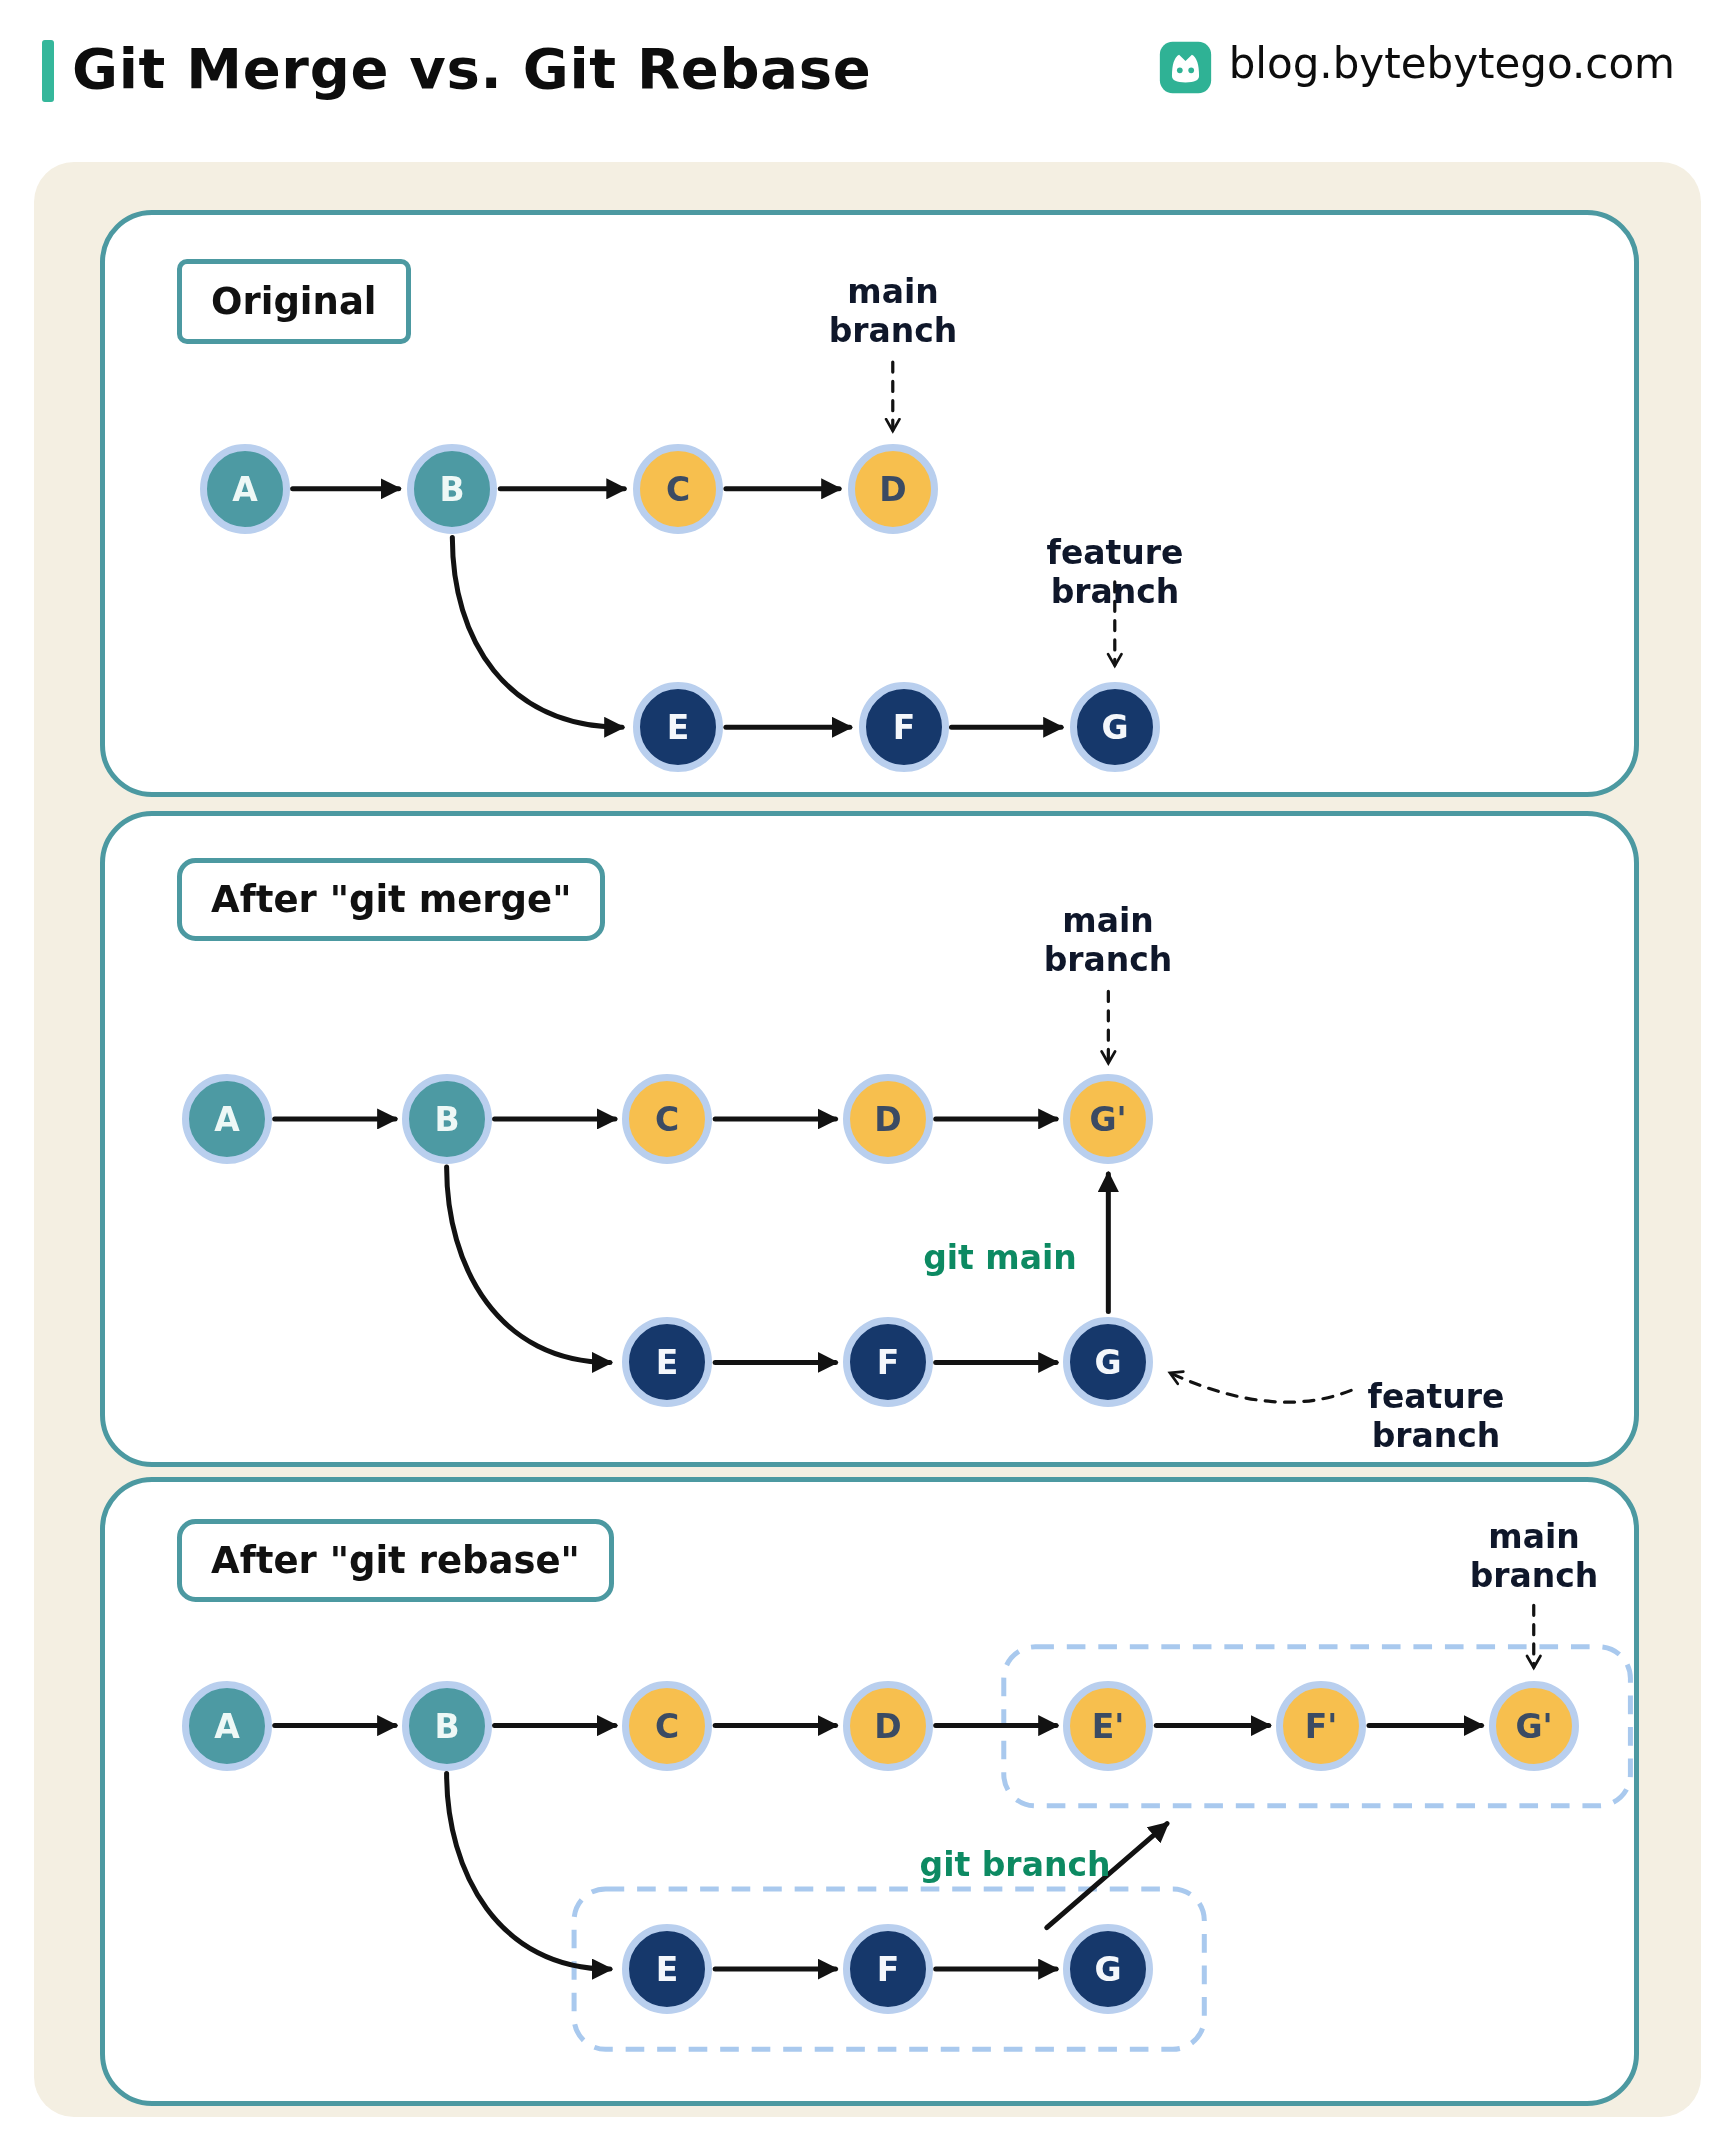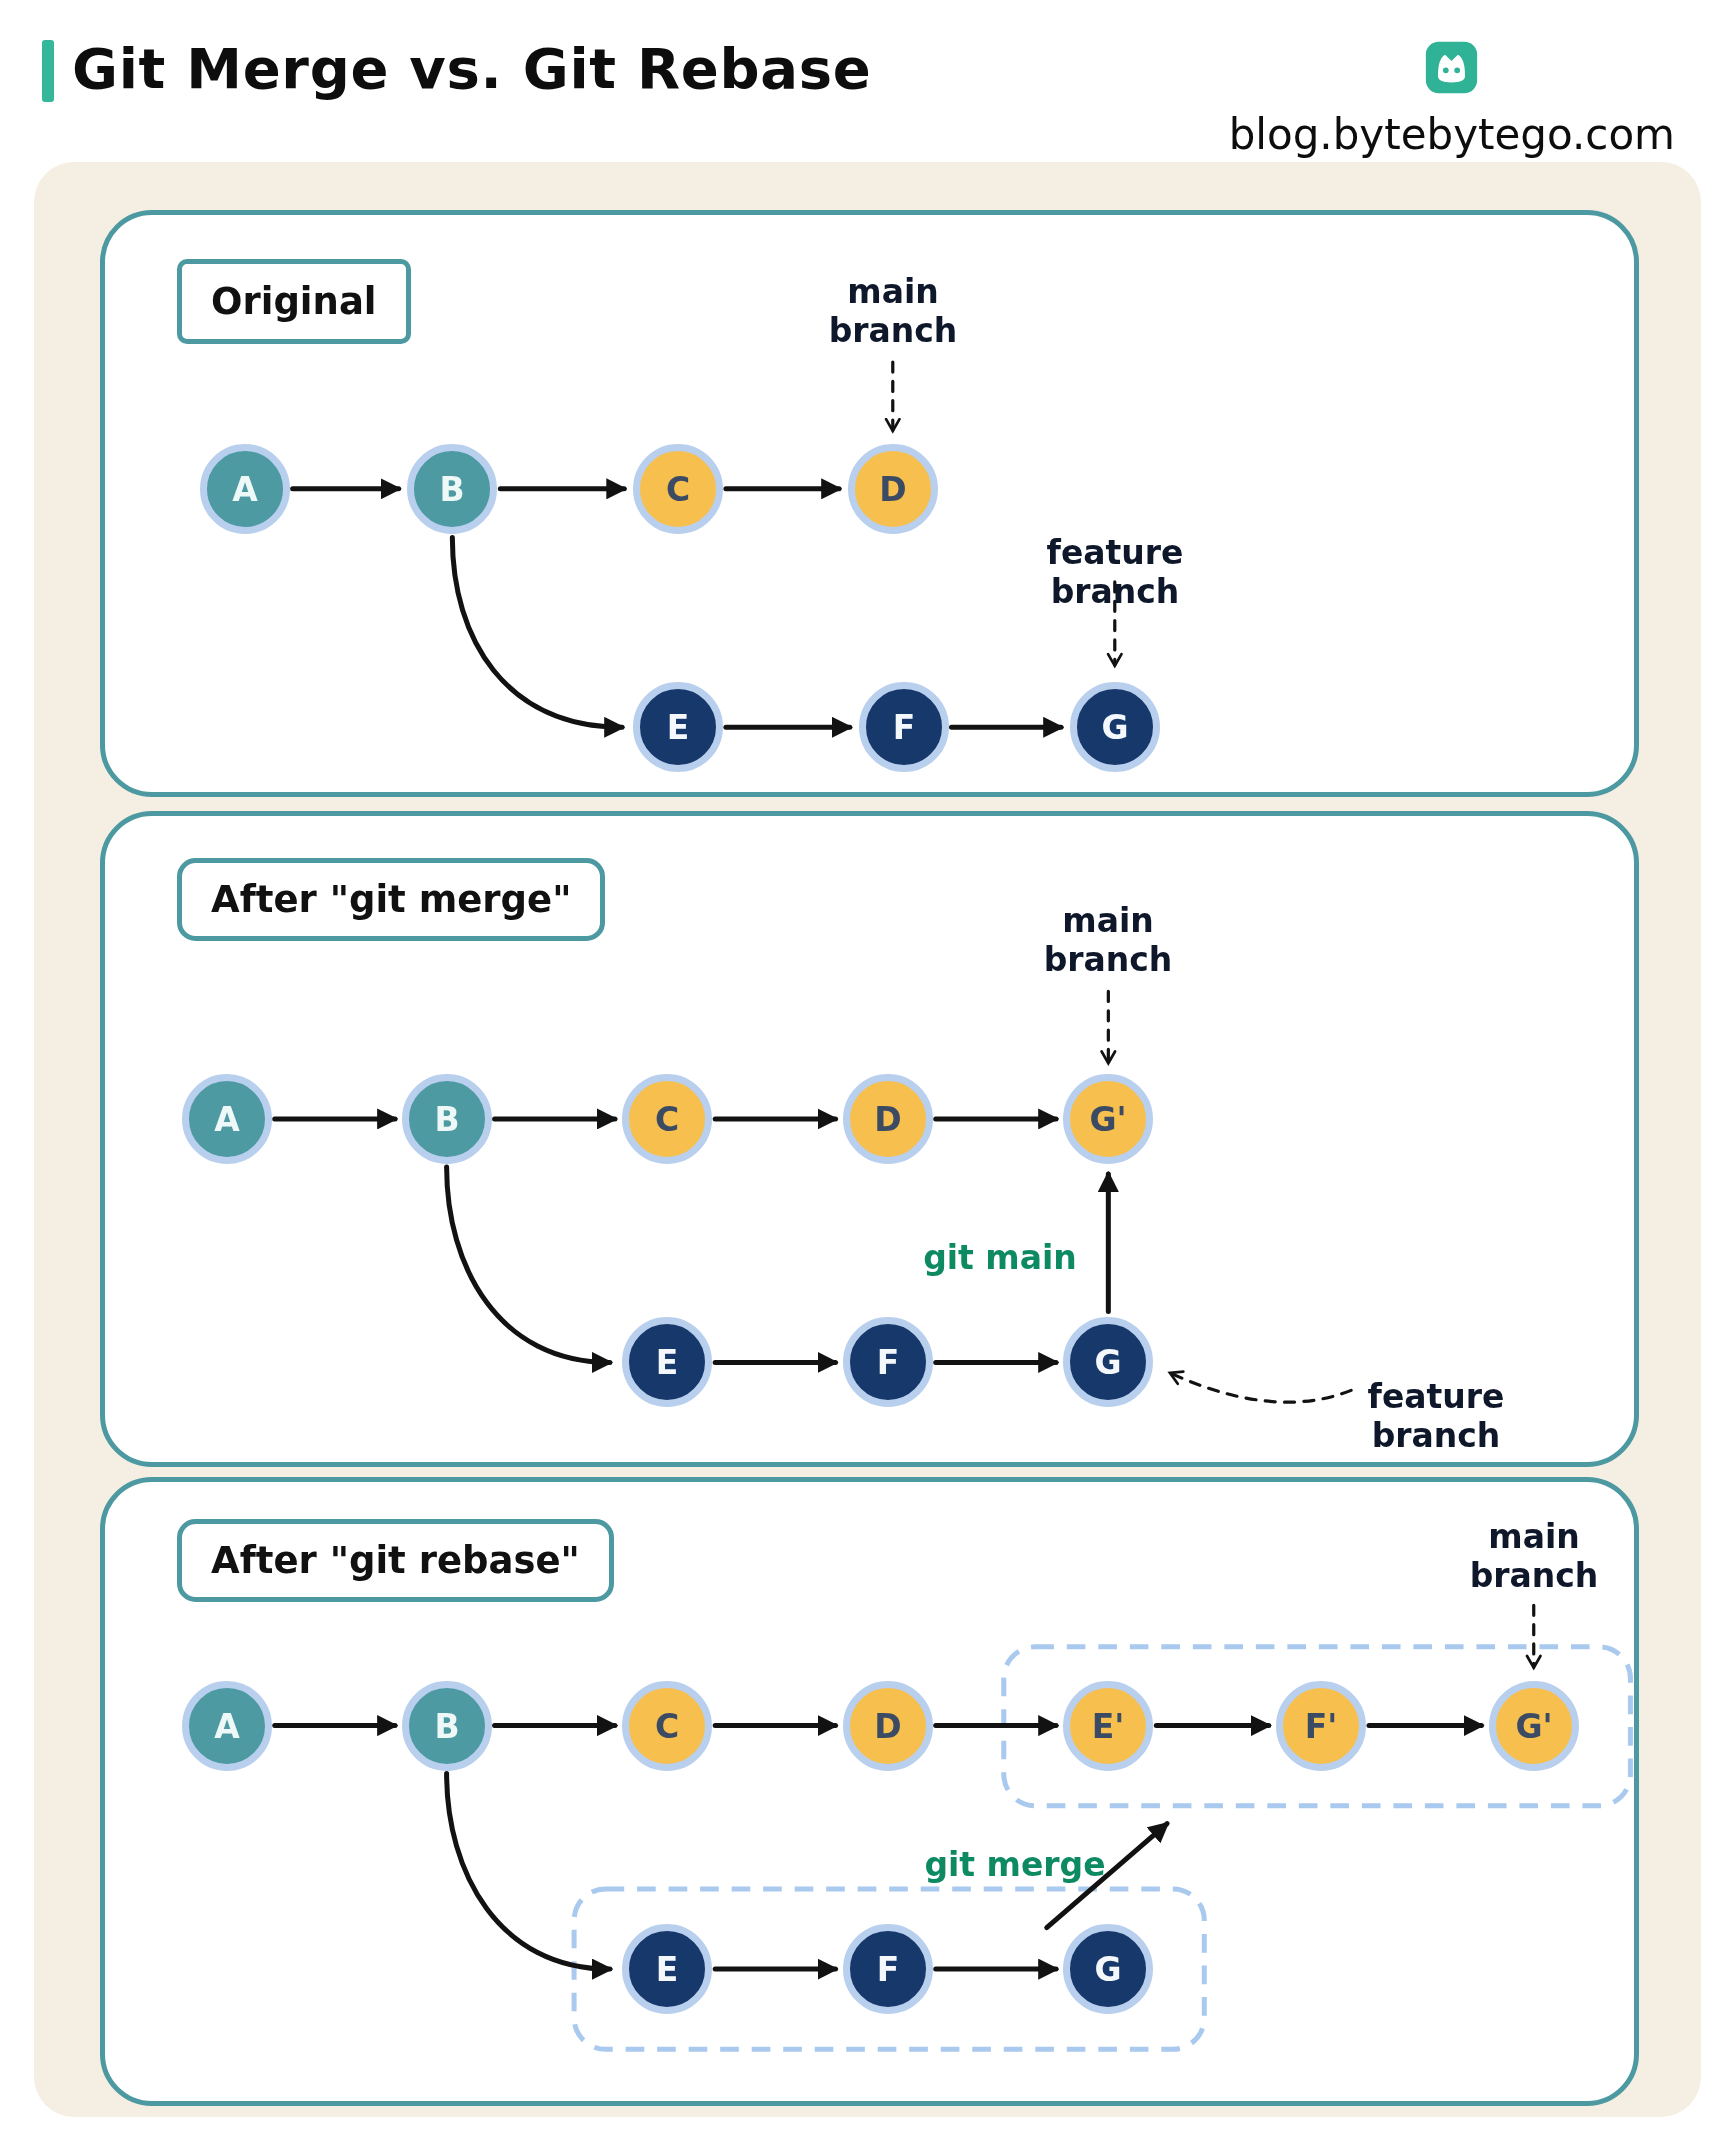--- a/index.html
+++ b/index.html
@@ -16,21 +16,21 @@
     position: absolute; left: 42px; top: 40px;
     width: 12px; height: 62px; background: #35b79b; border-radius: 2.9px;
   }
   .page-title {
     position: absolute; left: 72px; top: 34px; height: 69px;
     line-height: 69px; font-size: 56px; font-weight: bold; letter-spacing: 0.7px;
     color: #0d0d0d; white-space: nowrap;
   }
   .brand {
     position: absolute; right: 59px; top: 39px;
-    display: flex; align-items: center; gap: 14.3px; flex-direction: column;
+    display: flex; gap: 14.3px;
   }
   .brand-text { font-size: 42px; font-weight: 500; color: #0d0d0d; white-space: nowrap; }
 
   
   .canvas {
     position: absolute; left: 34px; top: 162px;
     width: 1667px; height: 1955px;
     background: #f4efe2; border-radius: 40px;
   }
 
@@ -193,21 +193,21 @@
     <line class="solid-line" x1="852" y1="680" x2="1020" y2="680" marker-end="url(#ah3)"></line>
     <line class="solid-line" x1="1160" y1="680" x2="1328" y2="680" marker-end="url(#ah3)"></line>
     <path class="solid-line" d="M477 407 C477 545 550 680 705 680" marker-end="url(#ah3)"></path>
     <line class="solid-line" x1="1315" y1="622" x2="1483" y2="477" marker-end="url(#ah3)"></line>
     <line class="dash-line" x1="1995" y1="172" x2="1995" y2="258" marker-end="url(#dh3)"></line>
   </svg>
 
   <div class="panel-title">After "git rebase"</div>
 
   <div class="annot w-main" style="left:1429px; top:75px;">main branch</div>
-  <div class="action" style="left:910px; top:382px;">git merge</div>
+  <div class="action" style="left:910px; top:382px;">git branch</div>
 
   <div class="node teal" style="left:122px;  top:244px;">A</div>
   <div class="node teal" style="left:342px;  top:244px;">B</div>
   <div class="node yellow" style="left:562px;  top:244px;">C</div>
   <div class="node yellow" style="left:783px; top:244px;">D</div>
   <div class="node yellow" style="left:1003px; top:244px;">E'</div>
   <div class="node yellow" style="left:1216px; top:244px;">F'</div>
   <div class="node yellow" style="left:1429px; top:244px;">G'</div>
   <div class="node navy" style="left:562px;  top:487px;">E</div>
   <div class="node navy" style="left:783px; top:487px;">F</div>

